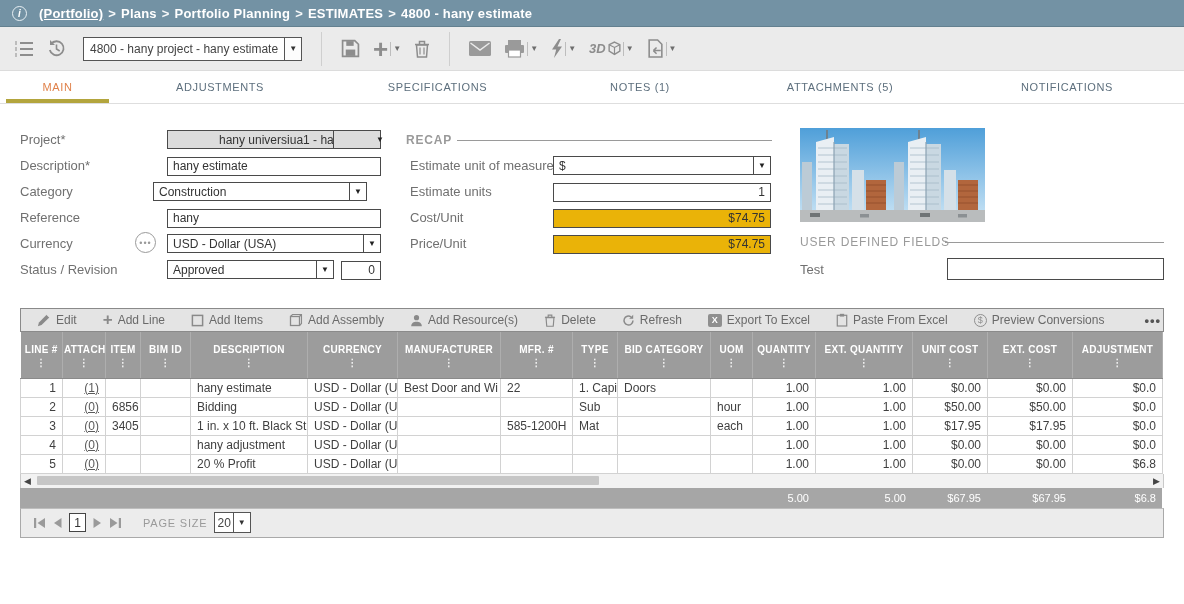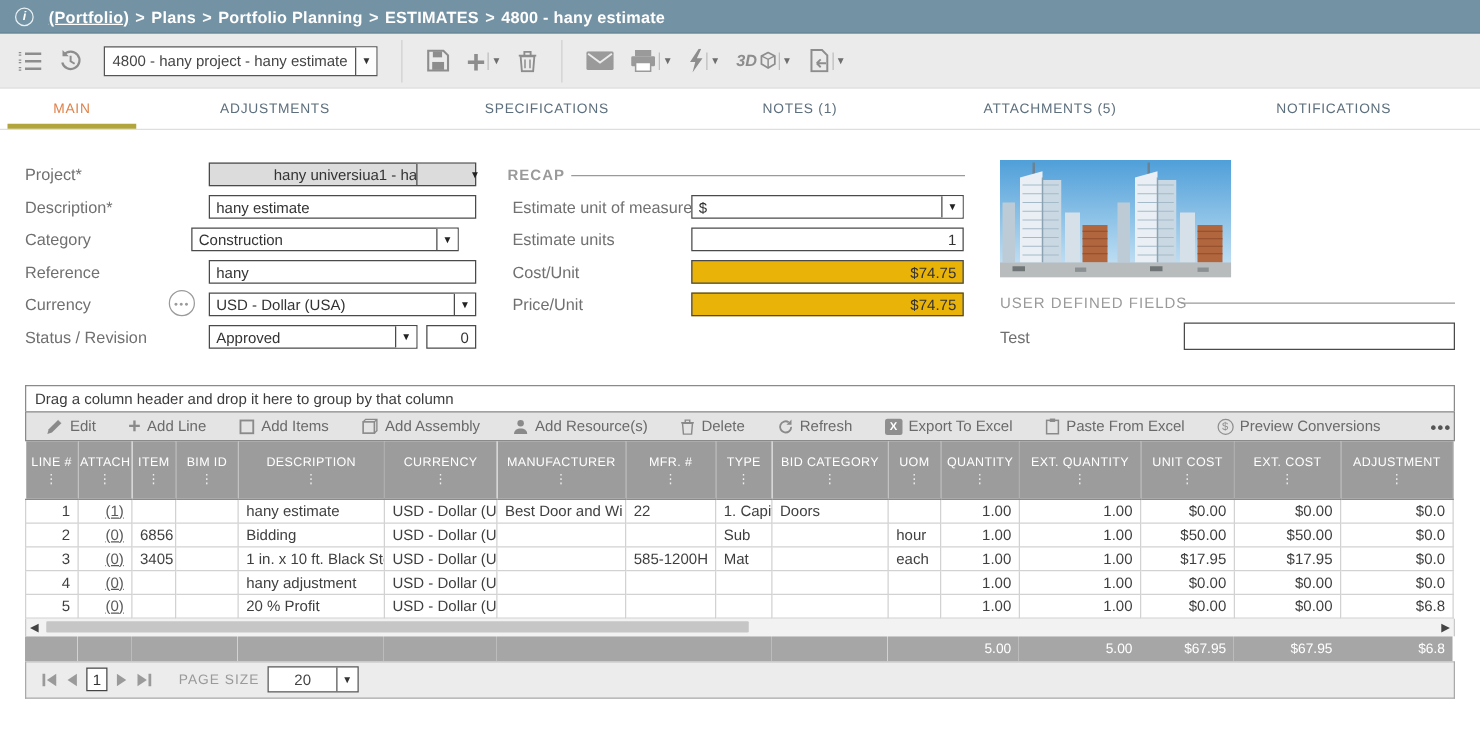--- a/index.html
+++ b/index.html
@@ -53,39 +53,39 @@
   
   .grid-wrap { position:absolute; left:20px; top:308px; width:1144px; }
   .group-bar { height:21px; border:1px solid #8a8a8a; border-bottom:none; background:#fff; font-size:12px; color:#3c3c3c; padding:3px 7px; white-space:nowrap; }
   .grid-toolbar { height:24px; background:#e4e4e4; border:1px solid #8a8a8a; display:flex; align-items:center; padding:0 16px; gap:26px; }
   .gt-btn { display:flex; align-items:center; gap:5px; font-size:12px; color:#6a6a6a; cursor:pointer; white-space:nowrap; }
   .xbox { width:14px; height:13px; background:#8f8f8f; color:#fff; font-size:9px; font-weight:bold; display:flex; align-items:center; justify-content:center; border-radius:2px; }
   .dollar-circle { width:13px; height:13px; border:1px solid #8f8f8f; border-radius:50%; color:#8f8f8f; font-size:9px; display:flex; align-items:center; justify-content:center; }
   .more-dots { font-size:13px; color:#555; letter-spacing:1px; font-weight:bold; }
 
   table.grid { table-layout:fixed; width:1142px; border-collapse:collapse; }
-  table.grid th { background:#9c9c9c; color:#fff; font-size:10px; font-weight:normal; letter-spacing:.3px; text-align:center; vertical-align:middle; border-right:1px solid #aeaeae; border-bottom:1px solid #8a8a8a; height:46px; padding:3px 1px 2px; overflow:hidden; cursor:pointer; }
+  table.grid th { background:#9c9c9c; color:#fff; font-size:10px; font-weight:bold; letter-spacing:.3px; text-align:center; vertical-align:middle; border-right:1px solid #aeaeae; border-bottom:1px solid #8a8a8a; height:46px; padding:3px 1px 2px; overflow:hidden; cursor:pointer; }
   .th-dots { display:block; font-size:10px; line-height:9px; margin-top:3px; color:#efefef; }
   table.grid td { font-size:12px; color:#3f3f3f; height:19px; border:1px solid #d2d2d2; padding:1px 6px; white-space:nowrap; overflow:hidden; background:#fff; }
   .attach-link { color:#5a5a5a; text-decoration:underline; cursor:pointer; }
 
   .hscroll { position:relative; height:14px; background:#f2f2f2; border-left:1px solid #c9c9c9; border-right:1px solid #c9c9c9; }
   .hs-thumb { position:absolute; left:16px; top:2px; width:562px; height:9px; background:#c6c6c6; border-radius:1px; cursor:pointer; }
   .hs-arrow { position:absolute; top:1px; font-size:9px; color:#444; cursor:pointer; line-height:12px; }
   .hs-arrow.left { left:3px; } .hs-arrow.right { right:3px; }
 
   table.totals { table-layout:fixed; width:1142px; border-collapse:collapse; }
   table.totals td { background:#a6a6a6; color:#fff; font-size:11px; font-weight:normal; height:20px; padding:1px 6px; white-space:nowrap; overflow:hidden; border:none; }
 
   .pager { height:30px; background:#ececec; border:1px solid #a9a9a9; border-top:1px solid #bdbdbd; display:flex; align-items:center; padding:0 12px; gap:7px; }
   .pg-ico { display:flex; align-items:center; cursor:pointer; }
   .page-box { width:17px; height:19px; border:1px solid #444; background:#fff; font-size:12px; color:#333; display:flex; align-items:center; justify-content:center; cursor:text; }
   .pg-label { font-size:11px; letter-spacing:.8px; color:#9a9a9a; margin-left:14px; }
   .size-select { display:flex; height:21px; border:1px solid #555; background:#fff; }
-  .size-select .val { font-size:12px; color:#444; padding:3px 20px; }
+  .size-select .val { font-size:12px; color:#444; padding:3px 2px; }
   .size-select .btn { width:17px; border-left:1px solid #555; display:flex; align-items:center; justify-content:center; font-size:8px; color:#333; cursor:pointer; }
 
   .watermark { position:absolute; left:318px; top:477px; z-index:6; pointer-events:none; color:#8d8d8d; opacity:.38; font-weight:bold; letter-spacing:1px; white-space:nowrap; }
   .watermark .big { font-size:46px; }
   .watermark .small { font-size:28px; }
 </style>
 </head>
 <body>
 
 <div class="screen">
@@ -306,21 +306,20 @@
 
     <span class="section-title" style="left:800px;top:131px;">USER DEFINED FIELDS</span>
     <span class="section-line" style="left:945px;top:138px;width:219px;"></span>
     <span class="flabel" style="left:800px;top:158px;">Test</span>
     <div class="fctl" style="left:947px;top:154px;width:217px;height:22px;">
       <input class="tinput" style="height: 22px;" value="">
     </div>
   </div>
 
   <div class="grid-wrap">
-    <div class="group-bar">Drag a column header and drop it here to group by that column</div>
 
     <div class="grid-toolbar">
       <span class="gt-btn">
         <svg width="14" height="14" viewBox="0 0 16 16">
             <path d="M1 15l1.2-4.2L11 2l3 3-8.8 8.8L1 15z" fill="#8a8a8a"></path>
             <path d="M11 2l3 3" stroke="#e4e4e4" stroke-width="0.8"></path>
           </svg>
         <span>Edit</span>
       </span>
       <span class="gt-btn">

